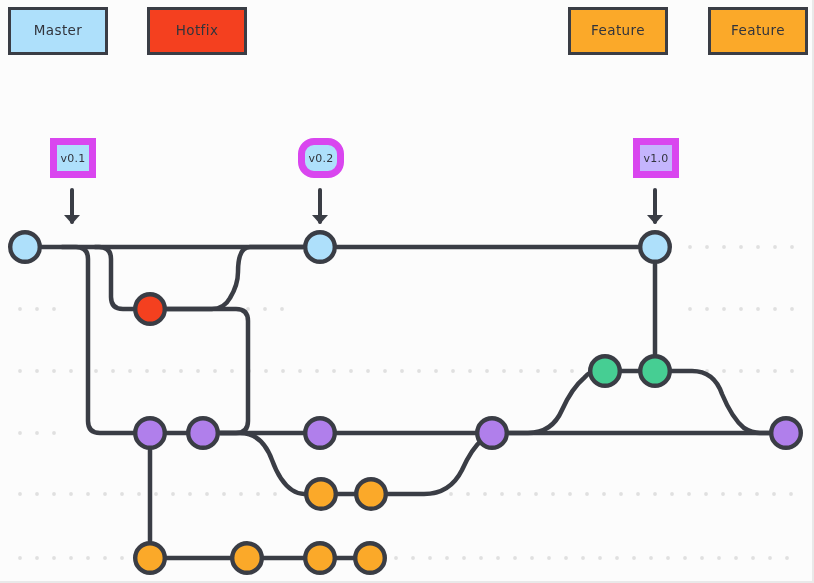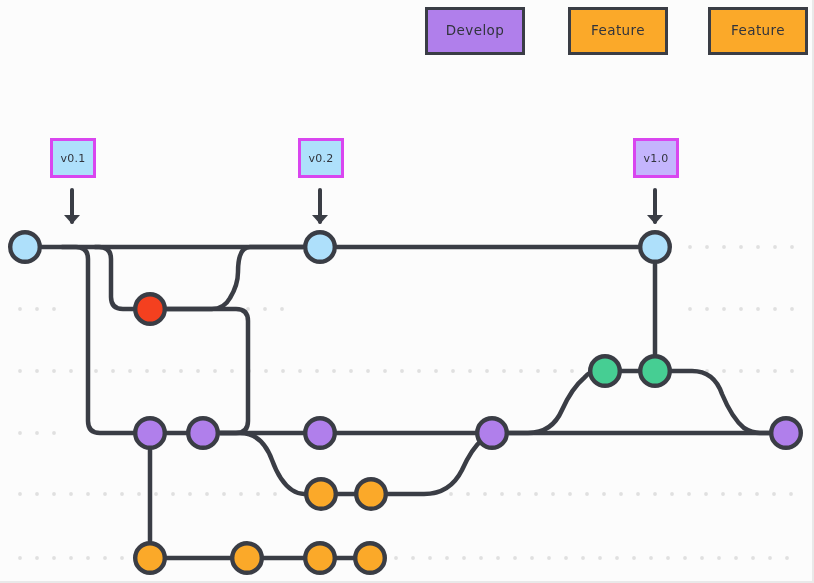--- a/index.html
+++ b/index.html
@@ -44,21 +44,21 @@
     justify-content: center;
     font-size: 13.5px;
     color: #31343c;
     letter-spacing: 0.4px;
     line-height: 1;
   }
   .tag-box {
     position: absolute;
     width: 46px;
     height: 40px;
-    border: 3px solid #d946ef;
+    border: 7px solid #d946ef;
     box-sizing: border-box;
     display: flex;
     align-items: center;
     justify-content: center;
     font-size: 11px;
     color: #31343c;
     letter-spacing: 0.3px;
   }
   #graph {
     position: absolute;
@@ -67,22 +67,25 @@
     height: 583px;
   }
 </style>
 </head>
 <body>
 
 <div id="canvas">
   <div id="bgframe"></div>
 
   <div class="legend-row">
-      <div class="legend-box" style="left: 425px; background: rgb(176, 127, 235);">
-        <span>Develop</span>
+      <div class="legend-box" style="left: 8px; background: rgb(174, 224, 251);">
+        <span>Master</span>
+      </div>
+      <div class="legend-box" style="left: 147px; background: rgb(244, 64, 31);">
+        <span>Hotfix</span>
       </div>
       <div class="legend-box" style="left: 568px; background: rgb(251, 169, 41);">
         <span>Feature</span>
       </div>
       <div class="legend-box" style="left: 708px; background: rgb(251, 169, 41);">
         <span>Feature</span>
       </div>
     </div>
 
   <svg id="graph" viewBox="0 0 814 583">
@@ -271,20 +274,20 @@
         <circle cx="247" cy="558" r="14.8" fill="#fba929" stroke="#3a3d45" stroke-width="4.4"></circle>
         <circle cx="320" cy="558" r="14.8" fill="#fba929" stroke="#3a3d45" stroke-width="4.4"></circle>
         <circle cx="370" cy="558" r="14.8" fill="#fba929" stroke="#3a3d45" stroke-width="4.4"></circle>
       </g>
   </svg>
 
   <div id="tag-layer">
       <div class="tag-box" style="left: 50px; top: 138px; background: rgb(174, 224, 251);">
         <span>v0.1</span>
       </div>
-      <div class="tag-box" style="left: 298px; top: 138px; background: rgb(174, 224, 251);">
+      <div class="tag-box" style="left: 298px; top: 138px; background: rgb(174, 224, 251); border-radius: 16px;">
         <span>v0.2</span>
       </div>
       <div class="tag-box" style="left: 633px; top: 138px; background: #c4b5fd;">
         <span>v1.0</span>
       </div>
     </div>
 </div>
 
 </body></html>

